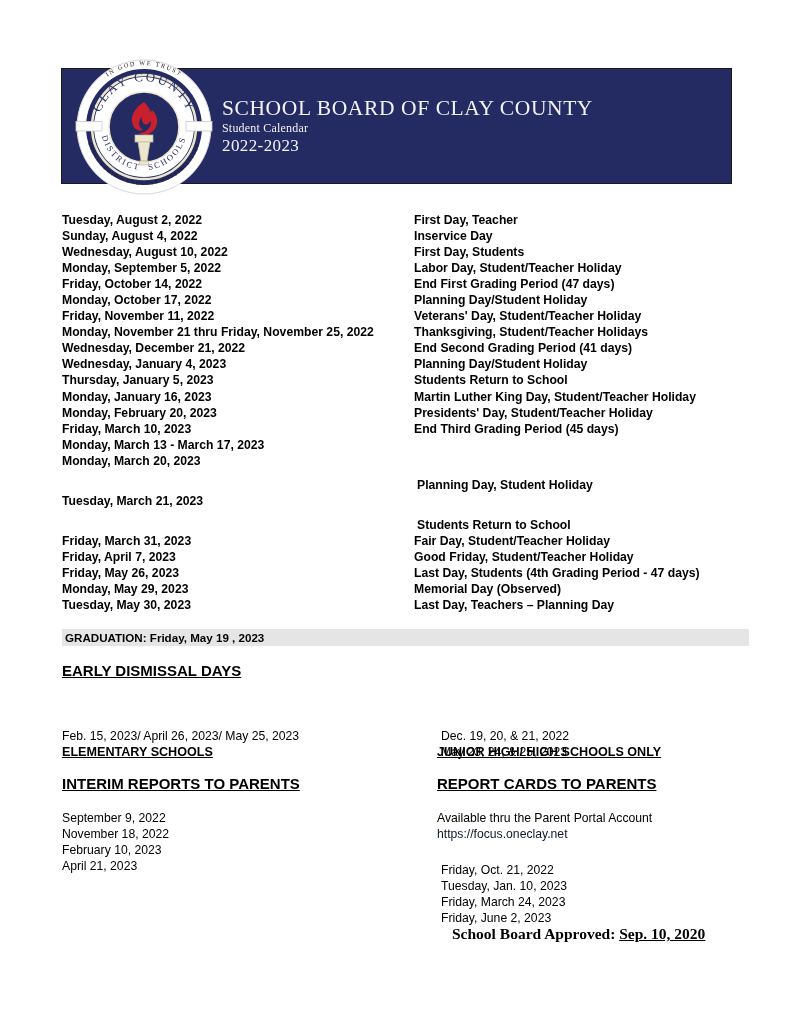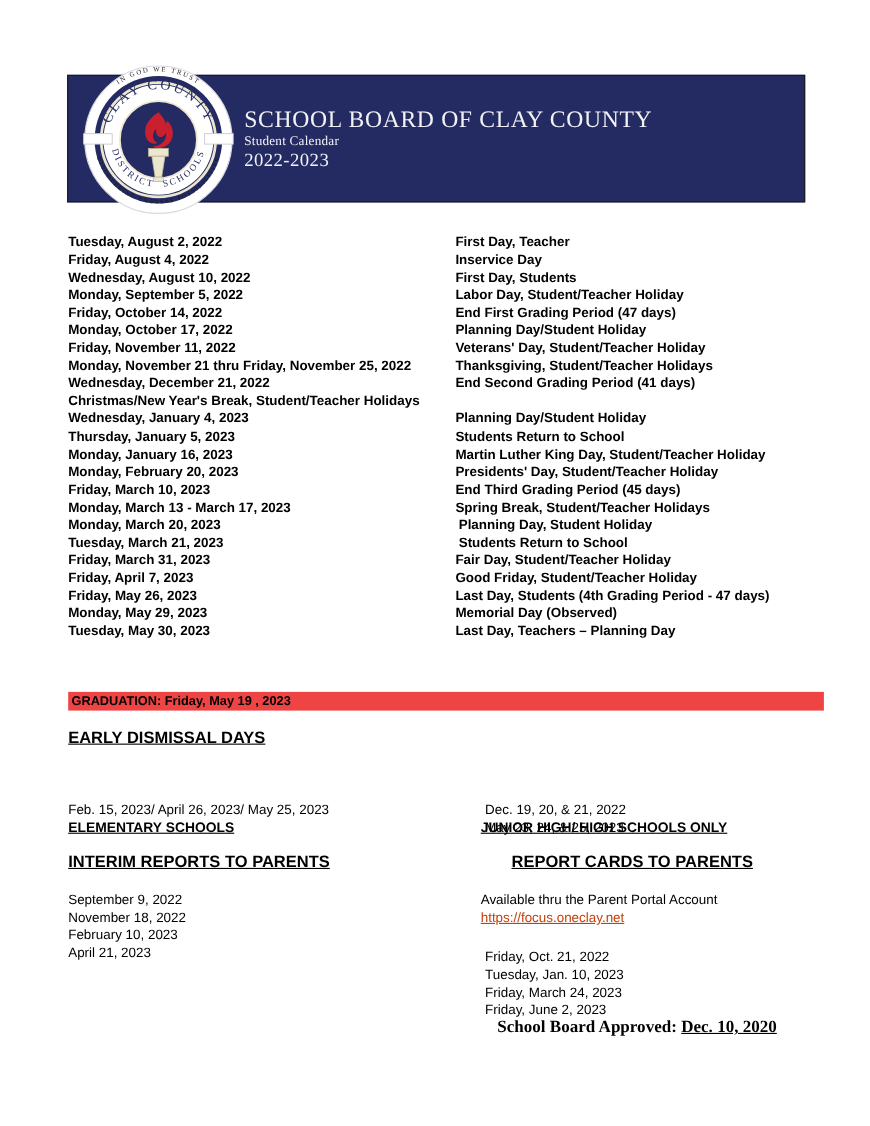--- a/index.html
+++ b/index.html
@@ -77,30 +77,30 @@
     display: flex;
     white-space: nowrap;
   }
   .cal-date {
     width: 352px;
     flex: 0 0 352px;
   }
   .cal-event {
     flex: 1 1 auto;
   }
-  .cal-event.indent { padding-left: 3px; }
+  .cal-event.indent { padding-left: 3px; margin-top: 24px; }
 
   
   .graduation-bar {
     position: absolute;
     left: 62px;
     top: 629px;
     width: 687px;
     height: 17px;
-    background: #ef4444;
+    background: #e5e5e5;
     display: flex;
     align-items: center;
   }
   .graduation-text {
     font-size: 11.6px;
     font-weight: bold;
     padding-left: 3px;
     white-space: nowrap;
   }
 
@@ -131,26 +131,25 @@
 
   #elementary-heading { left: 62px; top: 697px; }
   #elementary-dates   { left: 62px; top: 728px; }
 
   #junior-heading     { left: 437px; top: 697px; }
   #junior-dates       { left: 441px; top: 728px; }
 
   #interim-heading    { left: 62px; top: 775px; }
   #interim-dates      { left: 62px; top: 810px; }
 
-  #reportcards-heading { left: 437px; top: 775px; margin-left: 28px; }
+  #reportcards-heading { left: 437px; top: 775px; }
   #reportcards-portal  { left: 437px; top: 810px; }
 
   .portal-link {
-    color: #c2410c;
-    text-decoration: underline;
+    color: #0f172a;
     display: inline-block;
     cursor: pointer;
   }
   #reportcards-dates  { left: 441px; top: 862px; }
 
   .approved-line {
     position: absolute;
     left: 452px;
     top: 925px;
     font-family: "Liberation Serif", "DejaVu Serif", serif;
@@ -227,21 +226,21 @@
     <div class="header-title-years">2022-2023</div>
   </div>
 </div>
 
 <div class="calendar-list" id="calendar-list">
     <div class="cal-row">
       <div class="cal-date">Tuesday, August 2, 2022</div>
       <div class="cal-event">First Day, Teacher</div>
     </div>
     <div class="cal-row">
-      <div class="cal-date">Friday, August 4, 2022</div>
+      <div class="cal-date">Sunday, August 4, 2022</div>
       <div class="cal-event">Inservice Day</div>
     </div>
     <div class="cal-row">
       <div class="cal-date">Wednesday, August 10, 2022</div>
       <div class="cal-event">First Day, Students</div>
     </div>
     <div class="cal-row">
       <div class="cal-date">Monday, September 5, 2022</div>
       <div class="cal-event">Labor Day, Student/Teacher Holiday</div>
     </div>
@@ -259,21 +258,20 @@
     </div>
     <div class="cal-row">
       <div class="cal-date">Monday, November 21 thru Friday, November 25, 2022</div>
       <div class="cal-event">Thanksgiving, Student/Teacher Holidays</div>
     </div>
     <div class="cal-row">
       <div class="cal-date">Wednesday, December 21, 2022</div>
       <div class="cal-event">End Second Grading Period (41 days)</div>
     </div>
     <div class="cal-row">
-      <div class="cal-event">Christmas/New Year's Break, Student/Teacher Holidays</div>
     </div>
     <div class="cal-row">
       <div class="cal-date">Wednesday, January 4, 2023</div>
       <div class="cal-event">Planning Day/Student Holiday</div>
     </div>
     <div class="cal-row">
       <div class="cal-date">Thursday, January 5, 2023</div>
       <div class="cal-event">Students Return to School</div>
     </div>
     <div class="cal-row">
@@ -283,21 +281,20 @@
     <div class="cal-row">
       <div class="cal-date">Monday, February 20, 2023</div>
       <div class="cal-event">Presidents' Day, Student/Teacher Holiday</div>
     </div>
     <div class="cal-row">
       <div class="cal-date">Friday, March 10, 2023</div>
       <div class="cal-event">End Third Grading Period (45 days)</div>
     </div>
     <div class="cal-row">
       <div class="cal-date">Monday, March 13 - March 17, 2023</div>
-      <div class="cal-event">Spring Break, Student/Teacher Holidays</div>
     </div>
     <div class="cal-row">
       <div class="cal-date">Monday, March 20, 2023</div>
       <div class="cal-event indent">Planning Day, Student Holiday</div>
     </div>
     <div class="cal-row">
       <div class="cal-date">Tuesday, March 21, 2023</div>
       <div class="cal-event indent">Students Return to School</div>
     </div>
     <div class="cal-row">
@@ -356,14 +353,14 @@
 
 <div class="body-lines" id="reportcards-dates">
     <div>Friday, Oct. 21, 2022</div>
     <div>Tuesday, Jan. 10, 2023</div>
     <div>Friday, March 24, 2023</div>
     <div>Friday, June 2, 2023</div>
   </div>
 
 <div class="approved-line">
   <span>School Board Approved:</span>
-  <span class="approved-date">Dec. 10, 2020</span>
+  <span class="approved-date">Sep. 10, 2020</span>
 </div>
 
 </body></html>

